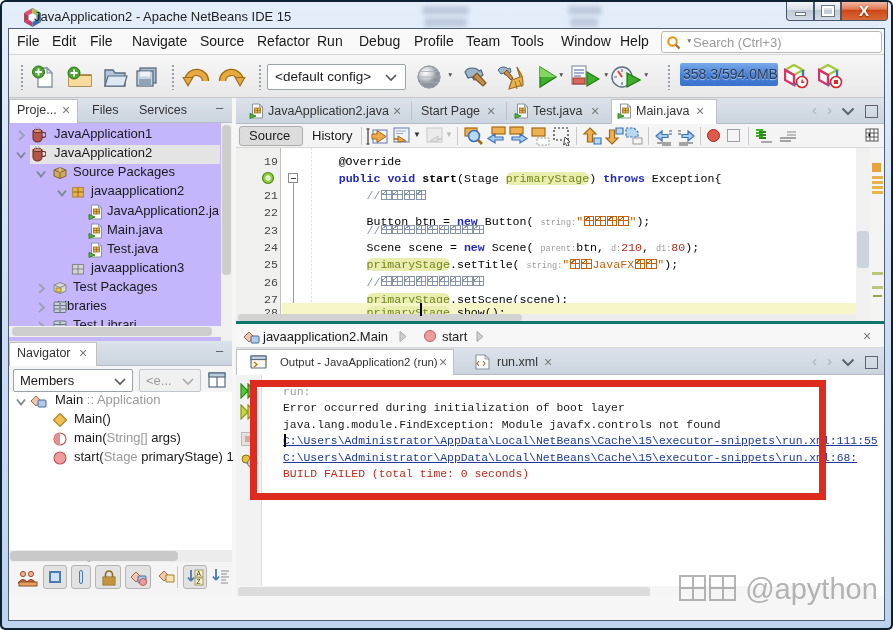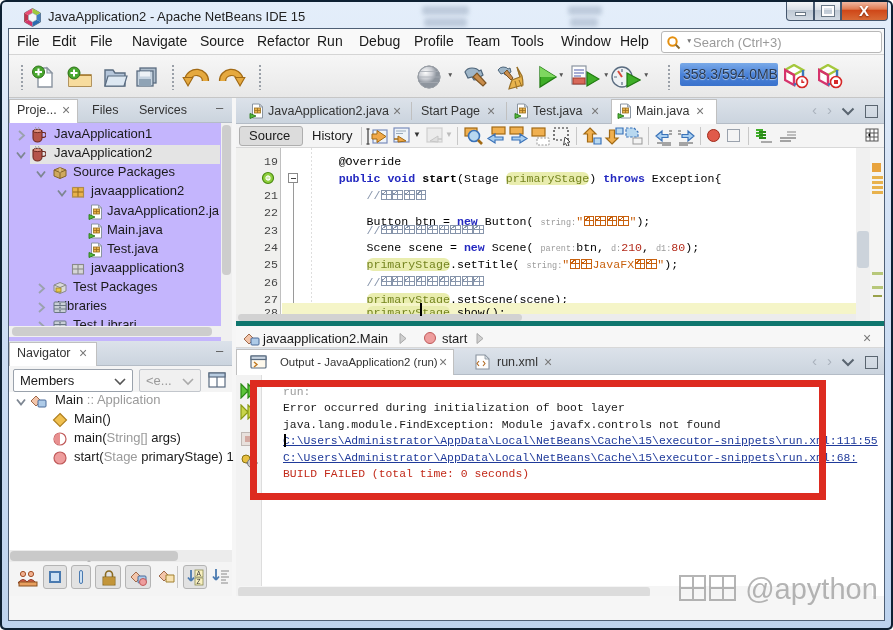--- a/index.html
+++ b/index.html
@@ -68,21 +68,21 @@
   <svg class="abs" style="left:21px;top:6px" width="19" height="19" viewBox="0 0 19 19">
     <polygon points="9.5,0.5 17.5,5 17.5,14 9.5,18.5 1.5,14 1.5,5" fill="#fff" stroke="#777" stroke-width="1"></polygon>
     <path d="M9.5,0.5 L1.5,5 L5.5,7.2 L9.5,5 Z" fill="#e94c74"></path>
     <path d="M9.5,0.5 L17.5,5 L13.5,7.2 L9.5,5 Z" fill="#9ecb3a"></path>
     <path d="M1.5,5 L1.5,14 L5.5,11.8 L5.5,7.2 Z" fill="#c2334d"></path>
     <path d="M17.5,5 L17.5,14 L13.5,11.8 L13.5,7.2 Z" fill="#3f7fc1"></path>
     <path d="M1.5,14 L9.5,18.5 L9.5,14 L5.5,11.8 Z" fill="#d4356a"></path>
     <path d="M17.5,14 L9.5,18.5 L9.5,14 L13.5,11.8 Z" fill="#2b6db0"></path>
     <polygon points="9.5,5 13.5,7.2 13.5,11.8 9.5,14 5.5,11.8 5.5,7.2" fill="#f4f6f8" stroke="#8899aa" stroke-width=".6"></polygon>
   </svg>
-  <div id="title" style="left:46px;top:7px">JavaApplication2 - Apache NetBeans IDE 15</div>
+  <div id="title" style="left:32px;top:7px">JavaApplication2 - Apache NetBeans IDE 15</div>
   <div class="blur1" style="left:420px;top:4px;width:47px;height:9px"></div>
   <div class="blur1" style="left:422px;top:16px;width:43px;height:9px"></div>
   <div class="blur1" style="left:566px;top:4px;width:34px;height:9px"></div>
   <div class="blur1" style="left:568px;top:16px;width:28px;height:9px"></div>
   <div id="caps">
     <div class="cap" id="cap-min" style="left:0;width:28px;border-radius:0 0 0 4px;">
           <div class="abs" style="left:8px;top:10px;width:11px;height:4px;background:#fdfdfd;border:1px solid #6a7886;"></div>
         </div>
     <div class="cap" id="cap-max" style="left:28px;width:27px;">
           <div class="abs" style="left:7px;top:4px;width:12px;height:10px;border:2px solid #fdfdfd;outline:1px solid #6a7886;"></div>
@@ -153,20 +153,26 @@
         <path d="M1.2,13.5 h9.6 l-4.8,8.3 z" fill="#e5a93f" stroke="#a26a14" stroke-width="1.1"></path>
       </svg>
 
       <svg class="abs" style="left:209px;top:8px" width="28" height="27" viewBox="0 0 28 27">
         <path d="M22,15 a8.8,8.3 0 0,0 -17.4,2" fill="none" stroke="#a26a14" stroke-width="7.4"></path>
         <path d="M22,15 a8.8,8.3 0 0,0 -17.4,2" fill="none" stroke="#e5a93f" stroke-width="5"></path>
         <path d="M26.8,13.5 h-9.6 l4.8,8.3 z" fill="#e5a93f" stroke="#a26a14" stroke-width="1.1"></path>
       </svg>
       <div class="grip" style="left:250px"></div>
 
+      <div class="abs" style="left:258px;top:8px;width:139px;height:26px;background:#fff;border:1px solid #9aa2ac;border-radius:2px;">
+        <span class="abs" style="left:7px;top:4px;font-size:13.5px;color:#1a1a1a">&lt;default config&gt;</span>
+        <svg class="abs" style="left:117px;top:9px" width="12" height="8">
+              <path d="M1,1 L6,6 L11,1" fill="none" stroke="#555" stroke-width="1.6"></path>
+            </svg>
+      </div>
 
       <svg class="abs" style="left:407px;top:8px" width="26" height="26" viewBox="0 0 26 26">
         <defs>
               <radialGradient id="gl" cx="35%" cy="30%">
                 <stop offset="0%" stop-color="#fdfdfd"></stop>
                 <stop offset="60%" stop-color="#c9ccd2"></stop>
                 <stop offset="100%" stop-color="#8e959e"></stop>
               </radialGradient>
             </defs>
         <circle cx="13" cy="13" r="11" fill="url(#gl)" stroke="#6d747c" stroke-width="1"></circle>
@@ -640,21 +646,21 @@
           <div class="abs code" style="left:2px;top:157.5px;width:40px;text-align:right;color:#454545">28</div>
           <div class="abs code" style="left:47px;top:157.5px">            <span class="occ">primaryStage</span>.show();</div>
           <div class="abs" style="left:184px;top:155px;width:1.5px;height:13px;background:#000;z-index:7"></div>
         </div>
 
         <div class="abs" style="left:0;top:166px;width:620px;height:7px;background:#ececec;z-index:6;">
           <div class="abs" style="left:2px;top:0;width:284px;height:7px;background:#d2d2d2;border-radius:3.5px;"></div>
             </div>
       </div>
 
-      <div class="abs" style="left:0;top:223px;width:648px;height:27px;background:#f7f7f7;border-top:5px solid #0f766e;border-bottom:1px solid #d8d8d8;">
+      <div class="abs" style="left:0;top:223px;width:648px;height:27px;background:#f7f7f7;border-top:3px solid #0f766e;border-bottom:1px solid #d8d8d8;">
         <svg class="abs" style="left:7px;top:5px" width="17" height="16">
           <path d="M1,8 L6,3 L11,8 L6,13 Z" fill="#f3c5aa" stroke="#a06a4a" stroke-width="1"></path>
           <rect x="8" y="7" width="8" height="7" rx="1" fill="#aecbe8" stroke="#4a6a9a" stroke-width="1"></rect>
             </svg>
         <span class="abs" style="left:27px;top:5px;font-size:13px;color:#1a1a1a">javaapplication2.Main</span>
         <svg class="abs" style="left:160px;top:5px" width="14" height="15">
               <path d="M4,2.5 L10,7.5 L4,12.5 z" fill="#d0d0d0" stroke="#a8a8a8"></path>
             </svg>
         <div class="abs" style="left:188px;top:6px;width:12px;height:12px;border-radius:50%;background:#ee9d9d;border:1.5px solid #c05a5a;"></div>
         <span class="abs" style="left:206px;top:5px;font-size:13px;color:#1a1a1a">start</span>

